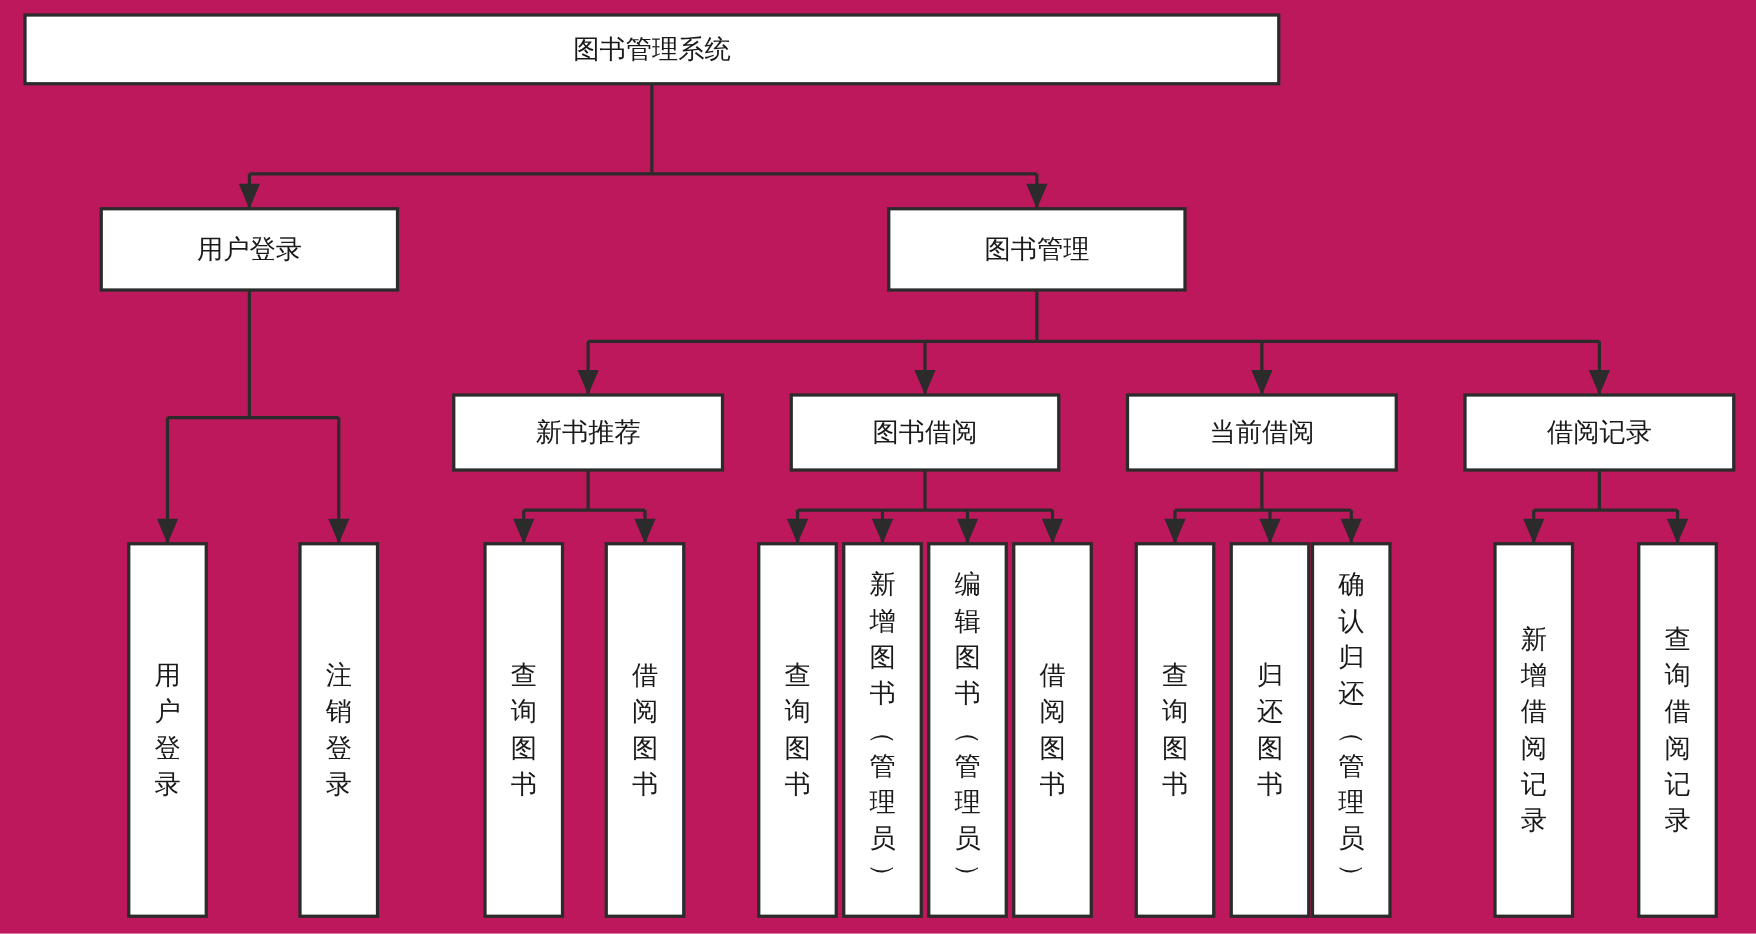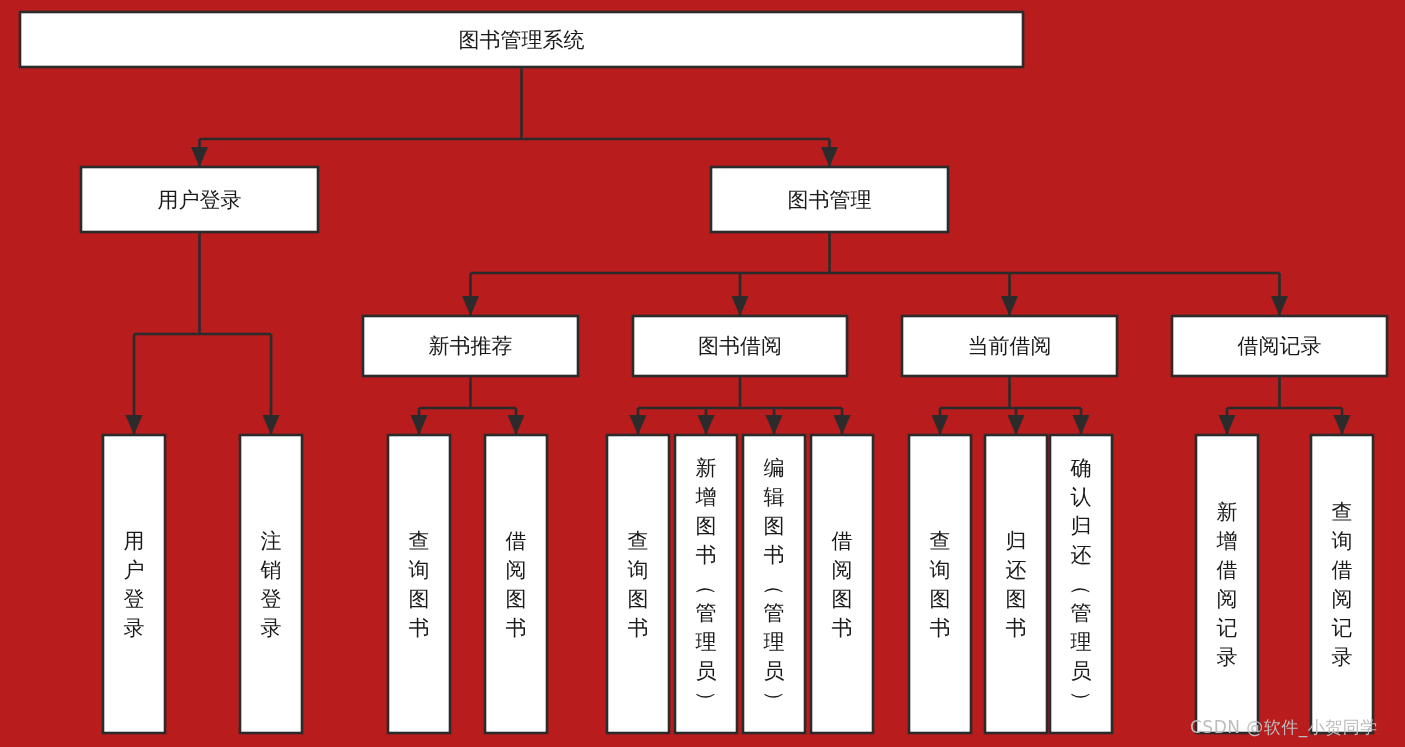--- a/index.html
+++ b/index.html
@@ -10,21 +10,21 @@
   body {
     width: 1405px;
     height: 747px;
     overflow: hidden;
     font-family: "DejaVu Sans", "Liberation Sans", sans-serif;
   }
   #diagram-root {
     position: relative;
     width: 1405px;
     height: 747px;
-    background: #b91c1c;
+    background: #be185d;
   }
   svg#tree-svg {
     position: absolute;
     top: 0;
     left: 0;
     width: 1405px;
     height: 747px;
     display: block;
   }
   .node-box {
@@ -263,15 +263,14 @@
           <text x="1342" y="512.5" class="node-label-v">查</text>
           <text x="1342" y="541.5" class="node-label-v">询</text>
           <text x="1342" y="570.5" class="node-label-v">借</text>
           <text x="1342" y="599.5" class="node-label-v">阅</text>
           <text x="1342" y="628.5" class="node-label-v">记</text>
           <text x="1342" y="657.5" class="node-label-v">录</text>
         </g>
       </g>
   </svg>
 
-  <div class="watermark" style="left: 1190px; top: 716px;">CSDN @软件_小贺同学</div>
 
 </div>
 
 </body></html>

